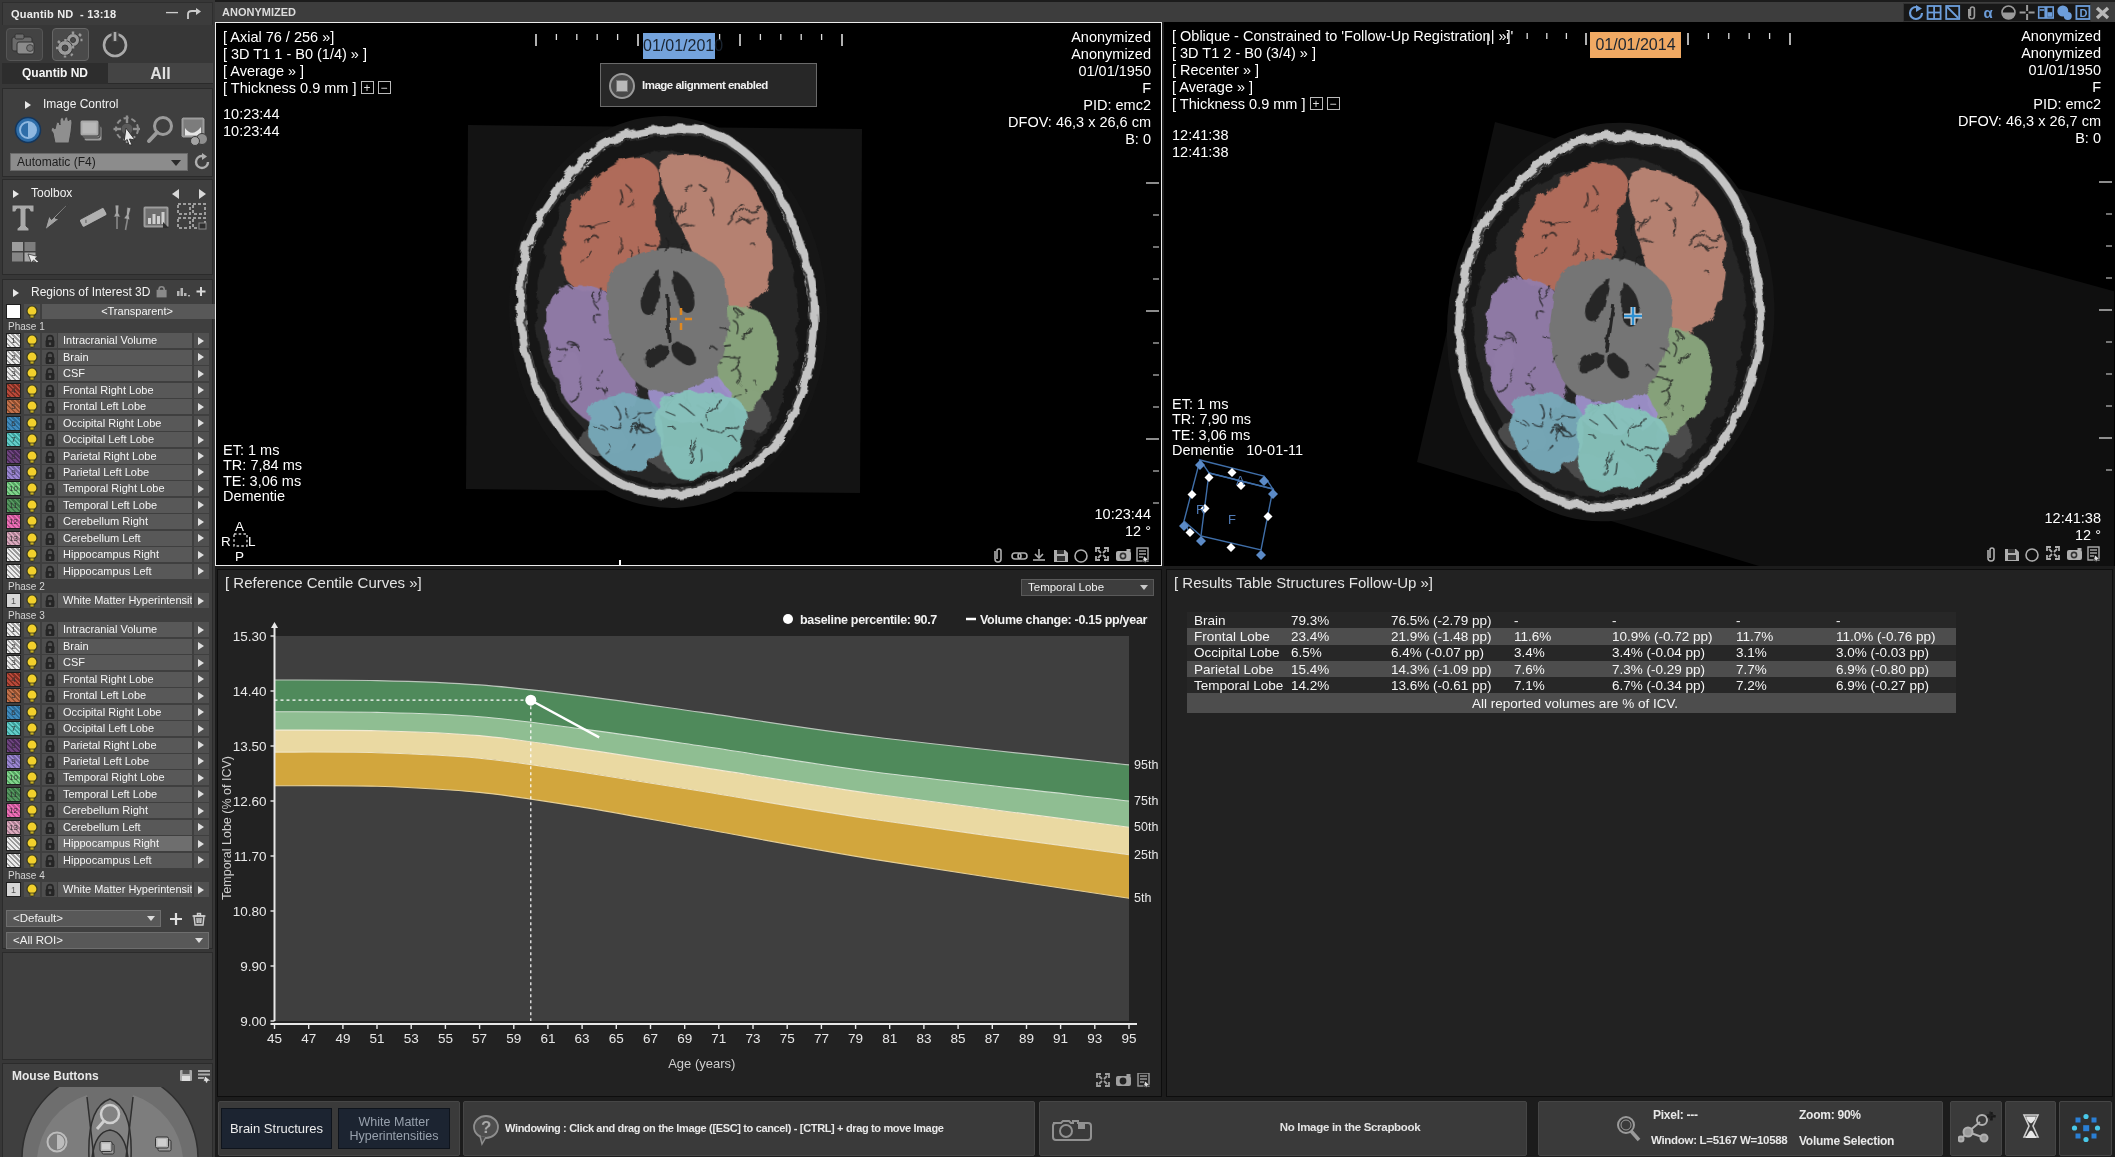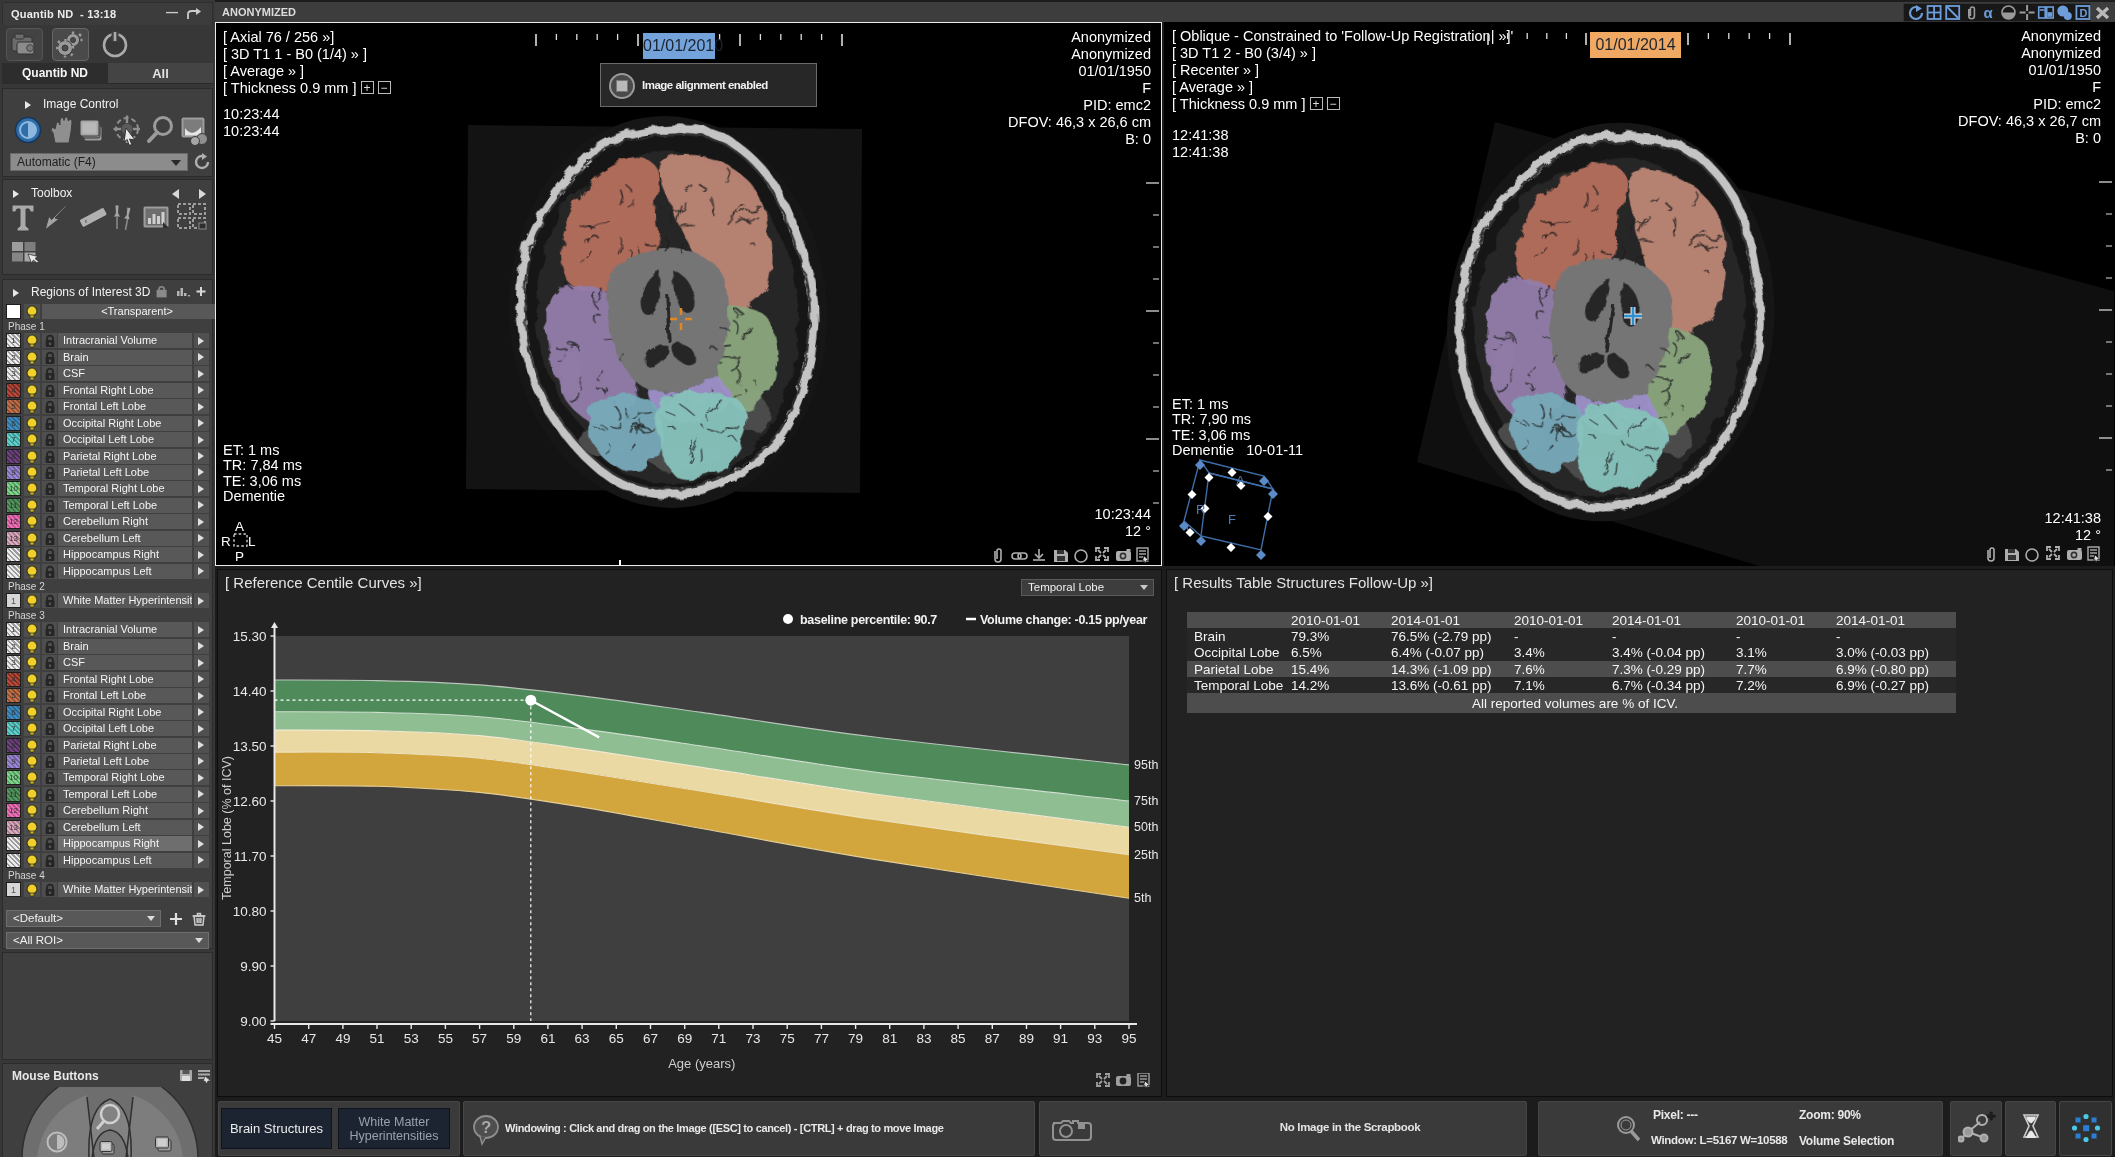--- a/index.html
+++ b/index.html
@@ -3,21 +3,21 @@
 * { margin:0; padding:0; box-sizing:border-box; }
 html,body { width:2115px; height:1157px; background:#1c1c1c; font-family:"Liberation Sans",sans-serif; overflow:hidden; position:relative; color:#ddd; }
 svg { display:block; }
 
 
 #sidebar { position:absolute; left:0; top:0; width:215px; height:1157px; background:#373737; }
 #sbTitle { position:absolute; left:2px; top:2px; width:211px; height:23px; background:#3c3c3c; border:1px solid #2e2e2e; border-bottom:none;}
 #sbTitle .t { position:absolute; left:8px; top:5px; font-size:11px; font-weight:bold; color:#ececec; letter-spacing:0.2px;}
 .toolBtn { position:absolute; top:28px; width:37px; height:33px; background:#434343; border:1px solid #555; border-radius:4px; }
 #tabQ { position:absolute; left:2px; top:63px; width:106px; height:21px; background:#2d2d2d; color:#f5f5f5; font-size:12px; font-weight:bold; text-align:center; line-height:21px; }
-#tabA { position:absolute; left:108px; top:63px; width:105px; height:21px; background:#444; color:#e0e0e0; font-size:13px; font-weight:bold; text-align:center; line-height:21px; border-bottom:1px solid #2a2a2a;}
+#tabA { position:absolute; left:108px; top:63px; width:105px; height:21px; background:#444; color:#e0e0e0; font-size:16px; font-weight:bold; text-align:center; line-height:21px; border-bottom:1px solid #2a2a2a;}
 .sbPanel { position:absolute; left:2px; width:211px; background:#3f3f3f; border:1px solid #2b2b2b; }
 .secHdr { position:absolute; left:10px; font-size:12px; color:#f2f2f2; }
 .tri { display:inline-block; width:0; height:0; border-left:6px solid #e8e8e8; border-top:4px solid transparent; border-bottom:4px solid transparent; margin-right:12px; vertical-align:-1px;}
 .icn { position:absolute; }
 
 
 #roiList { position:absolute; left:3px; top:24px; width:203px; }
 .roiRow { position:relative; height:15px; margin-bottom:1.45px; }
 .roiRow .sw { position:absolute; left:0px; top:0; width:15px; height:15px; border:1px solid #1e1e1e; font-size:8px; color:#333; text-align:center; line-height:14px;}
 .roiRow .cell { position:absolute; top:0; height:15px; background:#4e4e4e; overflow:hidden;}
@@ -1673,37 +1673,37 @@
         <colgroup>
           <col style="width:97px">
           <col style="width:100px">
           <col style="width:123px">
           <col style="width:98px">
           <col style="width:124px">
           <col style="width:100px">
           <col style="width:127px">
         </colgroup>
         <tbody>
-          <tr style="background:#4d4d4d;">
-            <td></td>
-            <td>2010-01-01</td>
-            <td>2014-01-01</td>
-            <td>2010-01-01</td>
-            <td>2014-01-01</td>
-            <td>2010-01-01</td>
-            <td>2014-01-01</td>
-          </tr>
           <tr style="background:#272727;">
             <td>Brain</td>
             <td>79.3%</td>
             <td>76.5% (-2.79 pp)</td>
             <td>-</td>
             <td>-</td>
             <td>-</td>
             <td>-</td>
+          </tr>
+          <tr style="background:#4d4d4d;">
+            <td>Frontal Lobe</td>
+            <td>23.4%</td>
+            <td>21.9% (-1.48 pp)</td>
+            <td>11.6%</td>
+            <td>10.9% (-0.72 pp)</td>
+            <td>11.7%</td>
+            <td>11.0% (-0.76 pp)</td>
           </tr>
           <tr style="background:#272727;">
             <td>Occipital Lobe</td>
             <td>6.5%</td>
             <td>6.4% (-0.07 pp)</td>
             <td>3.4%</td>
             <td>3.4% (-0.04 pp)</td>
             <td>3.1%</td>
             <td>3.0% (-0.03 pp)</td>
           </tr>

